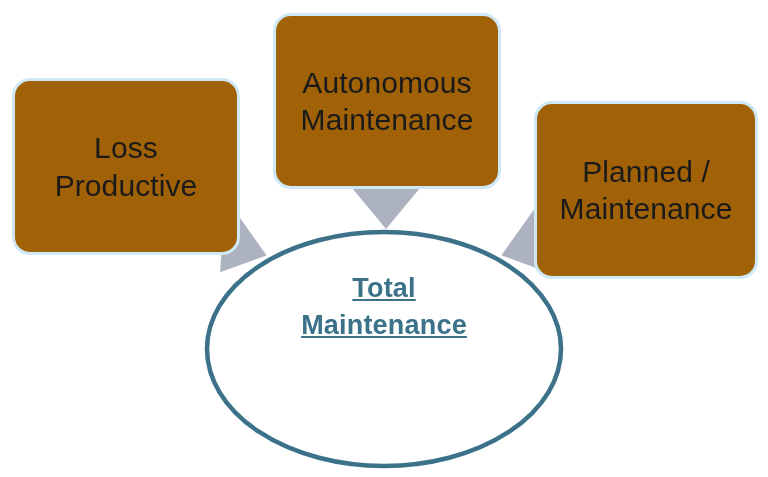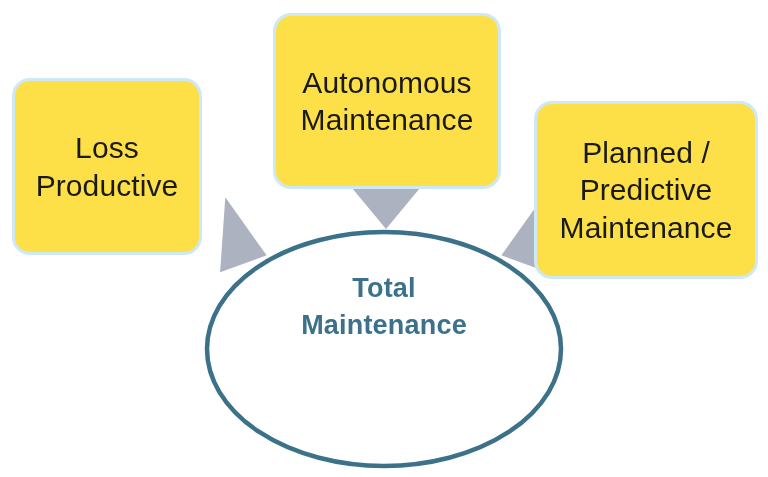--- a/index.html
+++ b/index.html
@@ -20,41 +20,41 @@
   .svg-layer {
     position: absolute;
     left: 0;
     top: 0;
     width: 768px;
     height: 477px;
   }
   .node-box {
     position: absolute;
     box-sizing: border-box;
-    background: #fde047;
+    background: #a16207;
     border: 3px solid #cfe8f6;
     border-radius: 18px;
     display: flex;
     align-items: center;
     justify-content: center;
     text-align: center;
     color: #1a1a1a;
     font-size: 30px;
     line-height: 1.25;
     font-weight: 400;
     letter-spacing: 0.1px;
   }
   .node-box span {
     display: block;
     padding: 0 10px;
   }
   #box-loss-elimination {
     left: 12px;
     top: 78px;
-    width: 190px;
+    width: 228px;
     height: 177px;
     z-index: 3;
   }
   #box-autonomous-maintenance {
     left: 273px;
     top: 13px;
     width: 228px;
     height: 176px;
     z-index: 3;
   }
@@ -74,21 +74,21 @@
     top: 270px;
     width: 312px;
     text-align: center;
     color: #3b7289;
     font-size: 27px;
     font-weight: bold;
     line-height: 1.38;
     letter-spacing: 0.2px;
     z-index: 4;
   }
-  .center-label span { display: block; }
+  .center-label span { display: block; text-decoration: underline; }
 </style>
 </head>
 <body>
 
 <div id="canvas">
 
   <svg class="svg-layer" id="arrow-layer" viewBox="0 0 768 477">
     <g>
       <polygon points="216,270 229,196 264,258" fill="#adb2c0" transform="rotate(-6 240 232)"></polygon>
     </g>
@@ -114,21 +114,20 @@
   <div class="node-box" id="box-autonomous-maintenance">
     <span>
       <span>Autonomous</span>
       <span>Maintenance</span>
     </span>
   </div>
 
   <div class="node-box" id="box-planned-predictive-maintenance">
     <span>
       <span>Planned /</span>
-      <span>Predictive</span>
       <span>Maintenance</span>
     </span>
   </div>
 
   <div class="center-label">
     <span>Total</span>
     <span>Maintenance</span>
   </div>
 
 </div>

